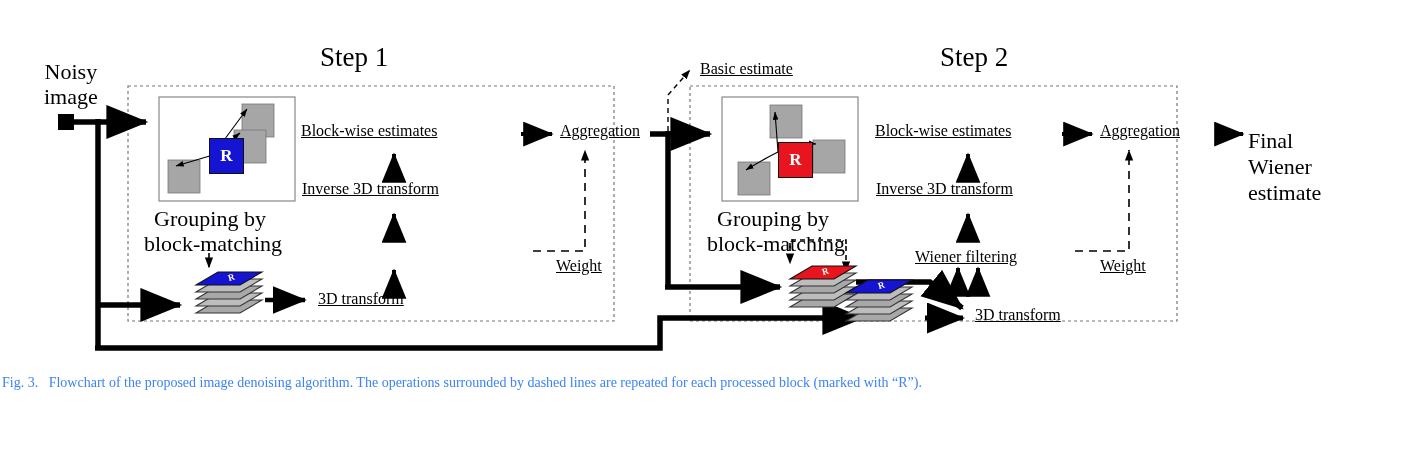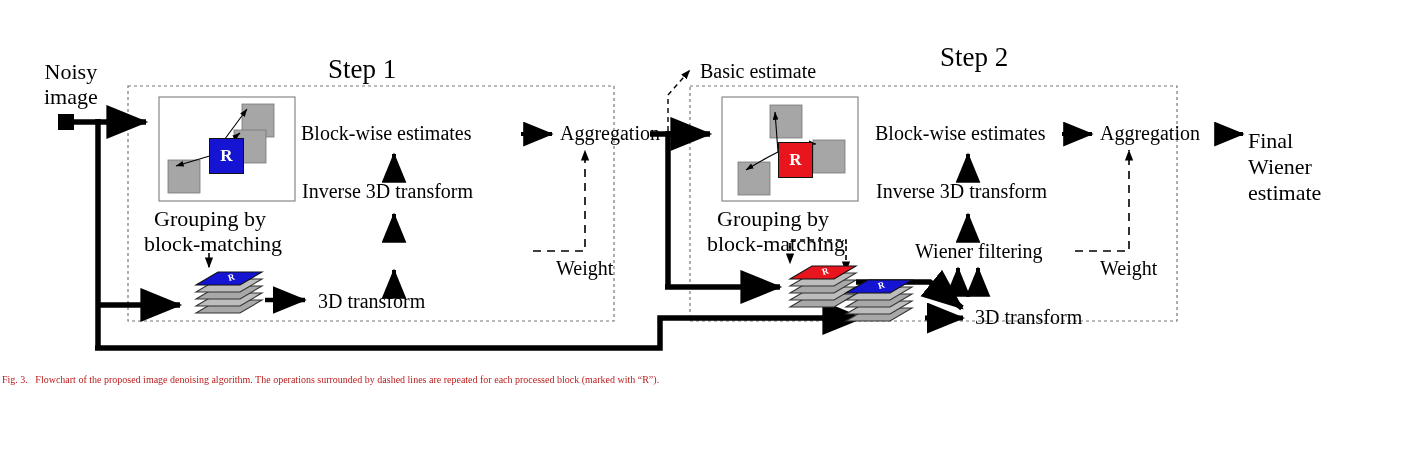--- a/index.html
+++ b/index.html
@@ -1,23 +1,23 @@
 <!DOCTYPE html>
 <html><head>
 <meta charset="utf-8">
 <style>
   html,body{margin:0;padding:0;background:#ffffff;}
   body{width:1419px;height:449px;font-family:"Liberation Serif",serif;color:#000;}
   #root{position:relative;width:1419px;height:449px;overflow:hidden;}
   #fig{position:absolute;left:0;top:0;width:1419px;height:360px;}
   .lbl{position:absolute;font-family:"Liberation Serif",serif;color:#000;white-space:pre;line-height:1.12;}
   .step-title{font-size:27px;}
-  .node{font-size:20px;}
+  .node{font-size:16px;text-decoration:underline;}
   .small{font-size:22px;}
-  .cap{position:absolute;left:2px;top:373px;width:1415px;font-family:"Liberation Serif",serif;font-size:10px;line-height:1.42;color:#b91c1c;}
+  .cap{position:absolute;left:2px;top:373px;width:1415px;font-family:"Liberation Serif",serif;font-size:14px;line-height:1.42;color:#3b82f6;}
   svg{position:absolute;left:0;top:0;overflow:visible;}
   .blkR{position:absolute;display:flex;align-items:center;justify-content:center;
         font-family:"Liberation Serif",serif;font-weight:bold;font-size:17px;color:#fff;}
 </style>
 </head>
 <body>
 
 <div id="root">
 
   <div id="fig">
@@ -131,21 +131,21 @@
     <div class="blkR" style="left:209px;top:138px;width:33px;height:34px;background:#1414d2;border:1px solid #111;">
       <span>R</span>
     </div>
     <div class="blkR" style="left:778px;top:142px;width:33px;height:34px;background:#e8141e;border:1px solid #111;">
       <span>R</span>
     </div>
 
     <div class="lbl small" style="left:44px;top:60px;text-align:center;">Noisy
 image</div>
 
-    <div class="lbl step-title" style="left:320px;top:54px;margin-left:8px;">Step 1</div>
+    <div class="lbl step-title" style="left:320px;top:42px;">Step 1</div>
 
     <div class="lbl step-title" style="left:940px;top:42px;text-align:center;">Step 2</div>
 
     <div class="lbl node" style="left:700px;top:60px;">Basic estimate</div>
 
     <div class="lbl small" style="left:1248px;top:108px;line-height:1.18;margin-top:20px;">Final
 Wiener
 estimate</div>
 
     <div class="lbl small" style="left:144px;top:207px;width:132px;text-align:center;">Grouping by
@@ -160,21 +160,21 @@
 
     <div class="lbl node" style="left:560px;top:122px;">Aggregation</div>
 
     <div class="lbl node" style="left:556px;top:257px;">Weight</div>
 
     <div class="lbl small" style="left:707px;top:207px;width:132px;text-align:center;">Grouping by
 block-matching</div>
 
     <div class="lbl node" style="left:975px;top:306px;">3D transform</div>
 
-    <div class="lbl node" style="left:915px;top:240px;">Wiener filtering</div>
+    <div class="lbl node" style="left:915px;top:248px;">Wiener filtering</div>
 
     <div class="lbl node" style="left:876px;top:180px;">Inverse 3D transform</div>
 
     <div class="lbl node" style="left:875px;top:122px;">Block-wise estimates</div>
 
     <div class="lbl node" style="left:1100px;top:122px;">Aggregation</div>
 
     <div class="lbl node" style="left:1100px;top:257px;">Weight</div>
 
   </div>

